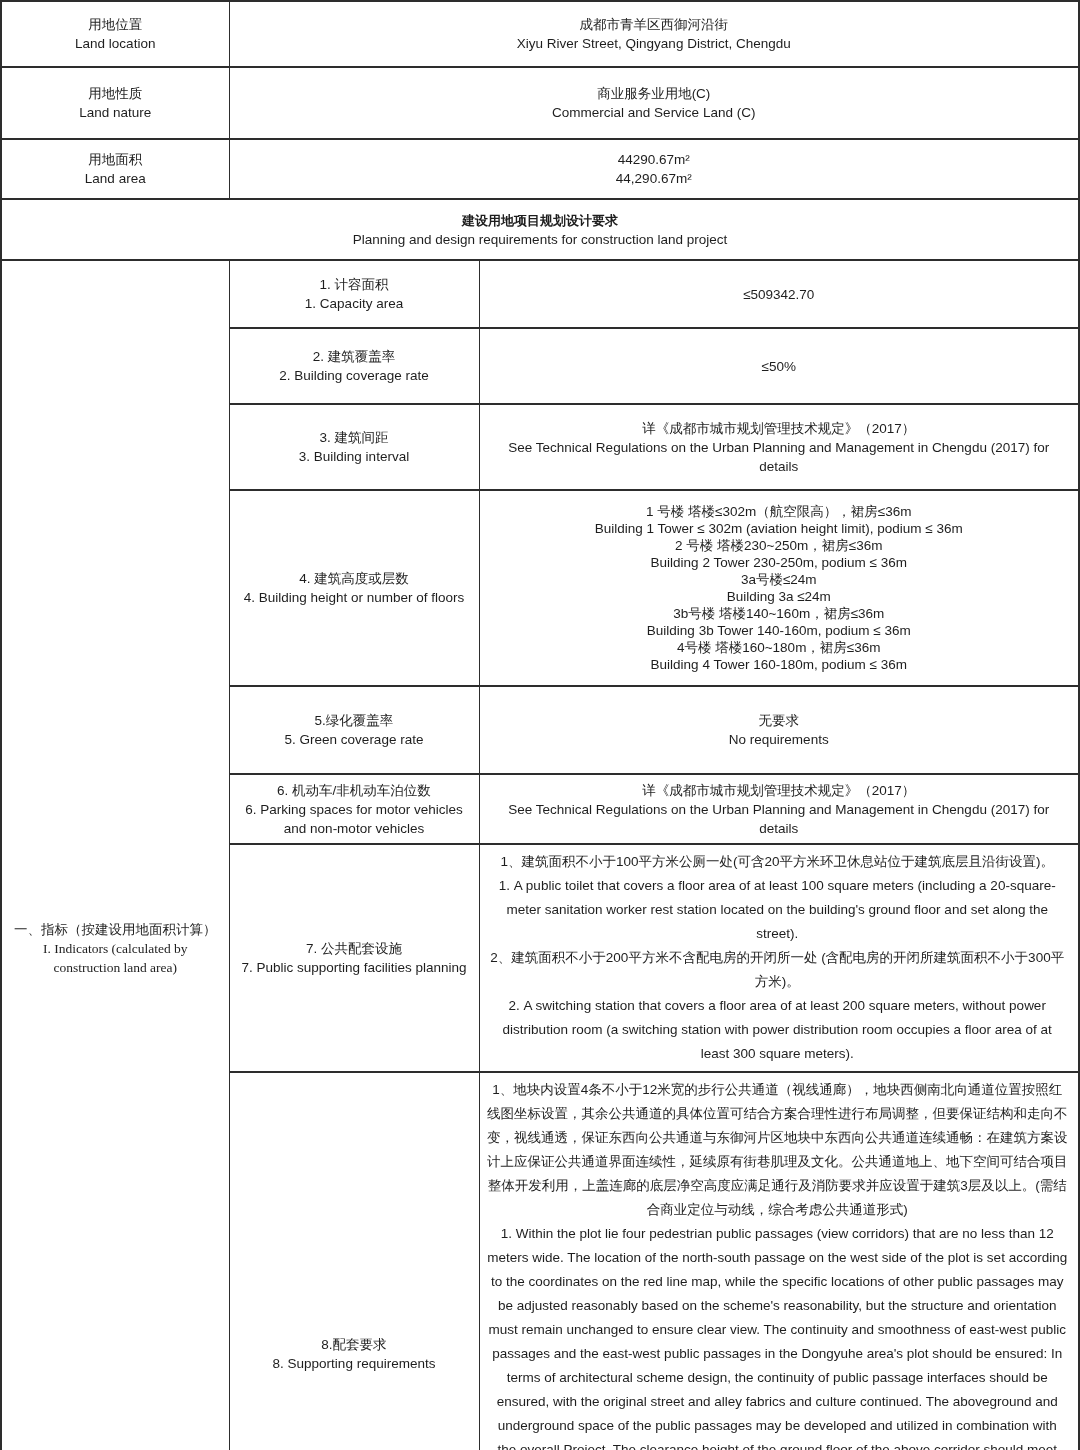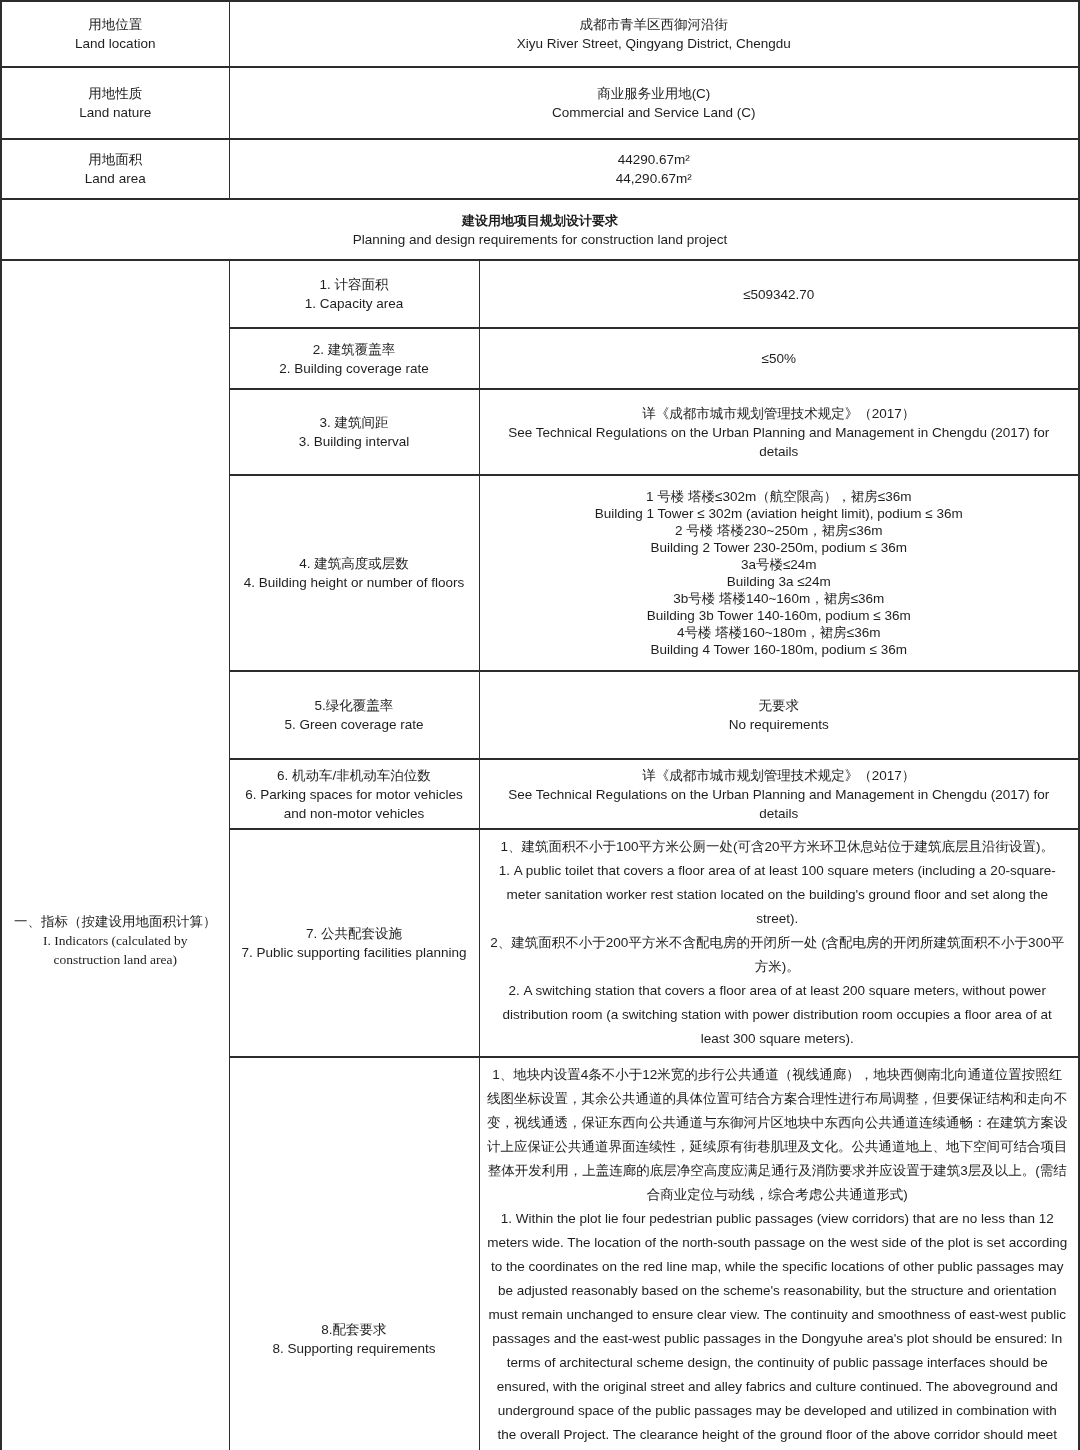--- a/index.html
+++ b/index.html
@@ -95,21 +95,21 @@
       </td>
       <td class="label-cell">
         <div class="pre">1. 计容面积
 1. Capacity area</div>
       </td>
       <td>
         <div class="pre">≤509342.70</div>
       </td>
     </tr>
 
-    <tr style="height:61px">
+    <tr style="height:76px">
       <td class="label-cell">
         <div class="pre">2. 建筑覆盖率
 2. Building coverage rate</div>
       </td>
       <td>
         <div class="pre">≤50%</div>
       </td>
     </tr>
 
     <tr style="height:86px">

